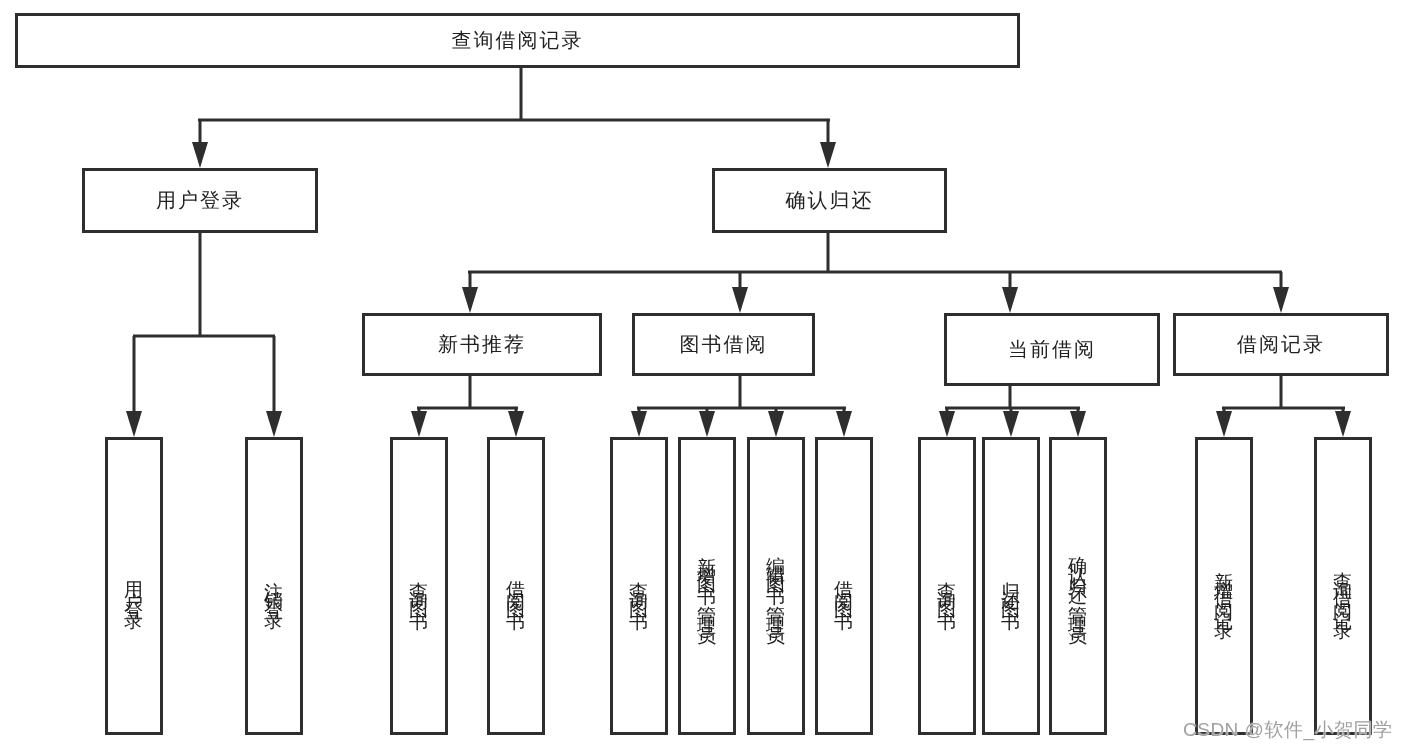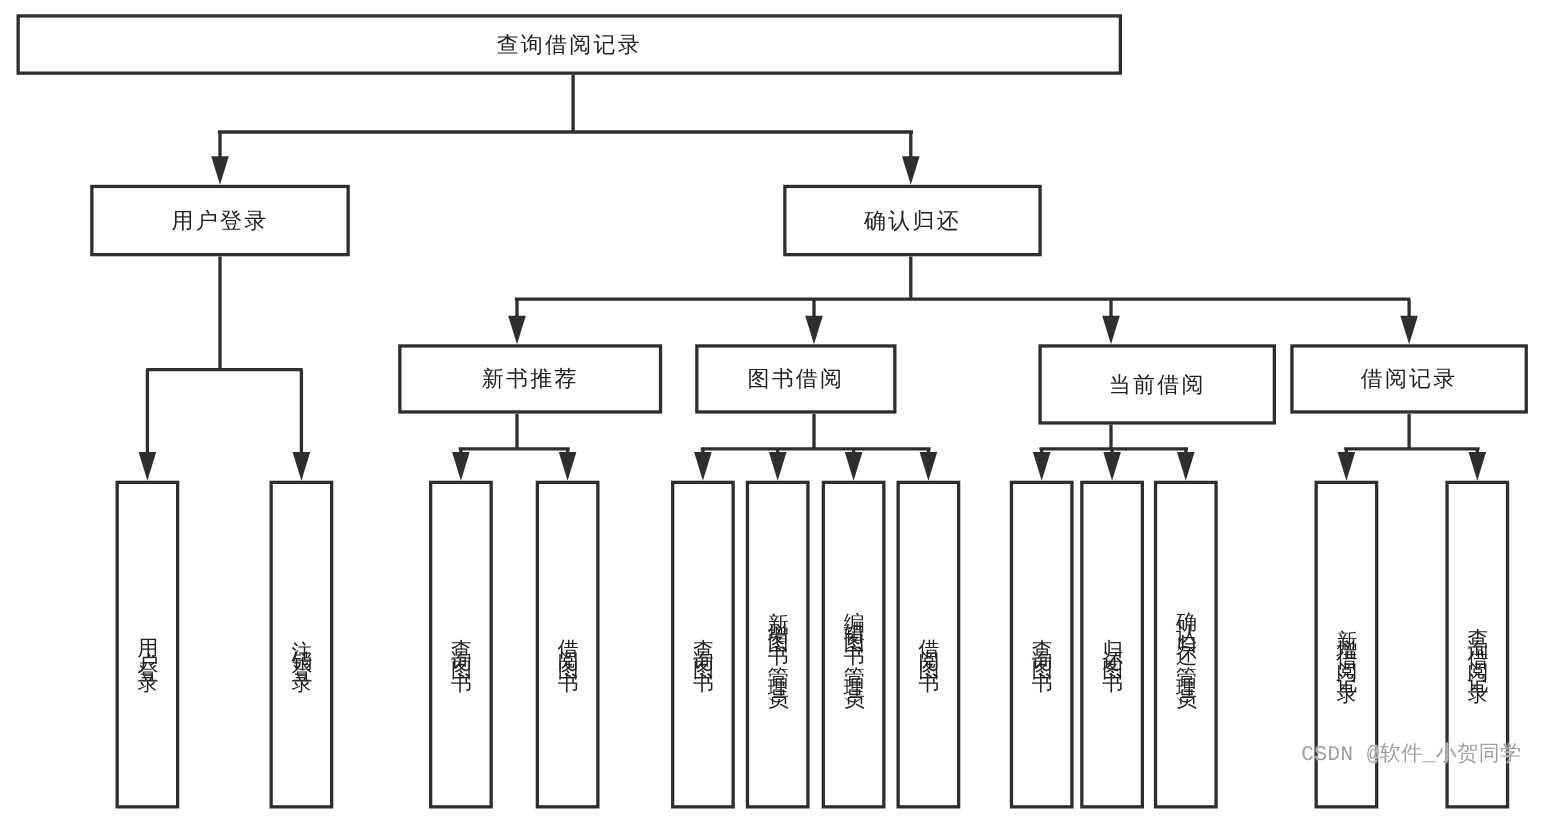--- a/index.html
+++ b/index.html
@@ -19,24 +19,24 @@
   }
   .node.h{font-size:20px;letter-spacing:2px;white-space:nowrap;}
   .node.v{font-size:19px;}
   .node.v .vtext{
     writing-mode:vertical-rl;
     text-orientation:mixed;
     letter-spacing:10px;
     line-height:1;
   }
   .watermark{
-    position:absolute;left:1183px;top:672px;
+    position:absolute;left:1183px;top:717px;
     font-size:19px;color:#a0a0a0;letter-spacing:0.5px;
     text-shadow:0 0 2px #ffffff, 0 0 1px #ffffff;
-    white-space:nowrap;z-index:5;font-family:Liberation Mono, monospace;
+    white-space:nowrap;z-index:5;
   }
 </style>
 </head>
 <body>
 
 <div id="canvas">
 
   <svg id="connectors" width="1405" height="747" viewBox="0 0 1405 747">
     <g stroke="#2e2e2e" stroke-width="3" fill="none">
 

